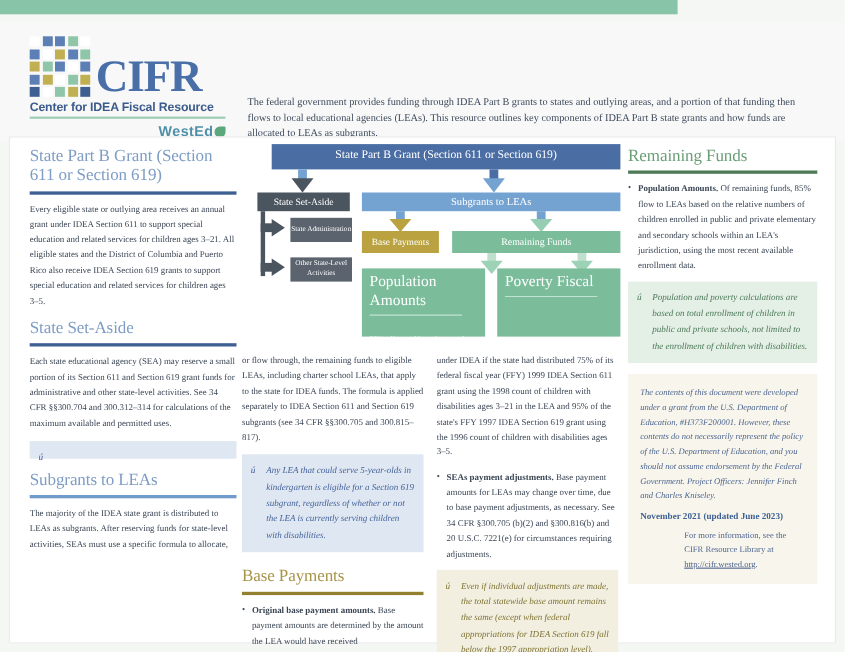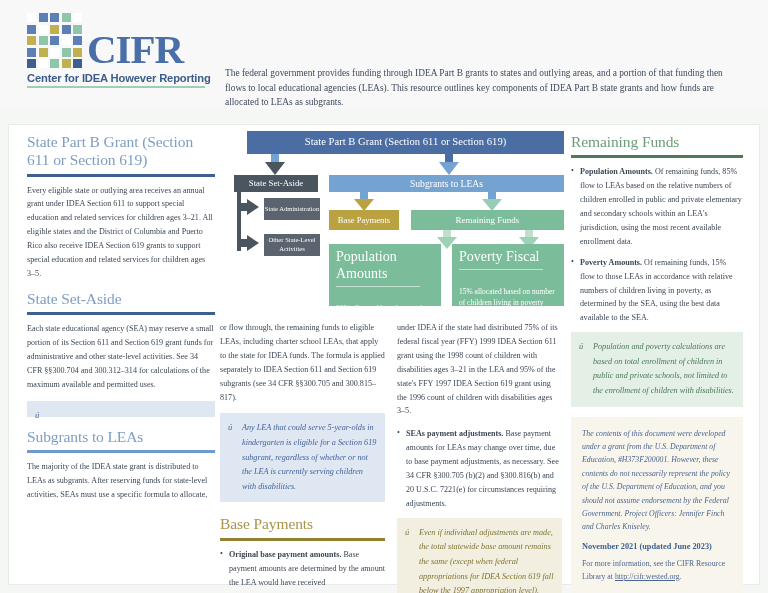--- a/index.html
+++ b/index.html
@@ -15,21 +15,21 @@
     background: #f5f7f5;
   }
   
   .topbar {
     position: absolute; left: 0; top: 0;
     width: 616px; height: 13px;
     background: #88c4a7;
   }
   
   .header {
-    position: absolute; left: 0; top: 0;
+    position: absolute; left: 0; top: 20px;
     width: 768px; height: 109px;
     background: #f7f8f7;
   }
   .logo-wrap {
     position: absolute; left: 27px; top: 13px;
     width: 178px;
   }
   .logo-row { display: flex; align-items: flex-end; }
   .logo-squares {
     display: grid;
@@ -166,21 +166,21 @@
     font-size: 7.8px; line-height: 1.72;
     font-style: italic; color: #4c6490;
   }
   .notebox .date {
     margin-top: 8px;
     font-size: 8.3px; font-weight: bold;
     color: #3d5f92;
   }
   .notebox .more {
     margin-top: 7px;
-    font-size: 7.8px; line-height: 1.62; color: #4c6490;
+    font-size: 7.8px; line-height: 1.62; color: #4c6490; margin-left: 40px;
   }
   .notebox .more a { color: #4c6490; text-decoration: underline; }
   
   .diagram { position: absolute; left: 225px; top: 6px; width: 330px; height: 175px; }
   .dbox {
     position: absolute;
     display: flex; align-items: center; justify-content: center;
     text-align: center;
     color: #ffffff;
     line-height: 1.2;
@@ -240,22 +240,23 @@
             <i style="background:#8fc6aa"></i>
             <i style="background:#c0b052"></i>
           <i style="background:#3d5f92"></i>
             <i style="background:#ffffff"></i>
             <i style="background:#8fc6aa"></i>
             <i style="background:#c0b052"></i>
             <i style="background:#3d5f92"></i>
         </div>
         <div class="cifr-word">CIFR</div>
       </div>
-      <div class="logo-tag">Center for IDEA However Reporting</div>
+      <div class="logo-tag">Center for IDEA Fiscal Resource</div>
       <div class="logo-rule"></div>
+      <div class="wested"><span>WestEd</span><span class="leaf"></span></div>
     </div>
 
     <div class="head-sub">The federal government provides funding through IDEA Part B grants to states and outlying areas, and a portion of that funding then flows to local educational agencies (LEAs). This resource outlines key components of IDEA Part B state grants and how funds are allocated to LEAs as subgrants.</div>
   </div>
 
   <div class="body">
 
     <div class="col" style="left:18px; top:8px; width:188px;">
 
       <h2 class="sec">State Part B Grant (Section 611 or Section 619)</h2>
@@ -340,21 +341,20 @@
         <div class="stem" style="left:6px; top:0; width:8px; height:12px; background:#bfe0cd;"></div>
         <div class="head" style="left:0; top:7px; border-left:10px solid transparent; border-right:10px solid transparent; border-top:12px solid #9ed2b6;"></div>
       </div>
 
       <div class="dbox stacked" style="left:95px; top:113px; width:112px; height:62px; background:#7bbd9b;">
         <span class="hd">Population Amounts</span>
         <span class="bd">33% allocated based on total public and private school enrollment</span>
       </div>
       <div class="dbox stacked" style="left:218px; top:113px; width:112px; height:62px; background:#7bbd9b;">
         <span class="hd">Poverty Fiscal</span>
-        <span class="bd">15% allocated based on number of children living in poverty</span>
       </div>
     </div>
 
     <div class="col" style="left:211px; top:196px; width:165px;">
       <p class="body-txt">or flow through, the remaining funds to eligible LEAs, including charter school LEAs, that apply to the state for IDEA funds. The formula is applied separately to IDEA Section 611 and Section 619 subgrants (see 34 CFR §§300.705 and 300.815–817).</p>
 
       <div class="callout blue" style="margin-top:2px;">
         <span class="ptr">ú</span>
         <span>Any LEA that could serve 5-year-olds in kindergarten is eligible for a Section 619 subgrant, regardless of whether or not the LEA is currently serving children with disabilities.</span>
       </div>
@@ -378,21 +378,20 @@
         <span>Even if individual adjustments are made, the total statewide base amount remains the same (except when federal appropriations for IDEA Section 619 fall below the 1997 appropriation level).</span>
       </div>
     </div>
 
     <div class="col" style="left:562px; top:8px; width:172px;">
       <h2 class="sec green">Remaining Funds</h2>
       <div class="rule green"></div>
 
       <ul class="bul" style="margin-top:2px;">
         <li><b>Population Amounts.</b><span> Of remaining funds, 85% flow to LEAs based on the relative numbers of children enrolled in public and private elementary and secondary schools within an LEA's jurisdiction, using the most recent available enrollment data.</span></li>
-        <li><b>Poverty Amounts.</b><span> Of remaining funds, 15% flow to those LEAs in accordance with relative numbers of children living in poverty, as determined by the SEA, using the best data available to the SEA.</span></li>
       </ul>
 
       <div class="callout green" style="margin-top:6px;">
         <span class="ptr">ú</span>
         <span>Population and poverty calculations are based on total enrollment of children in public and private schools, not limited to the enrollment of children with disabilities.</span>
       </div>
 
       <div class="notebox" style="margin-top:10px;">
         <div class="grant">The contents of this document were developed under a grant from the U.S. Department of Education, #H373F200001. However, these contents do not necessarily represent the policy of the U.S. Department of Education, and you should not assume endorsement by the Federal Government. Project Officers: Jennifer Finch and Charles Kniseley.</div>
         <div class="date">November 2021 (updated June 2023)</div>

